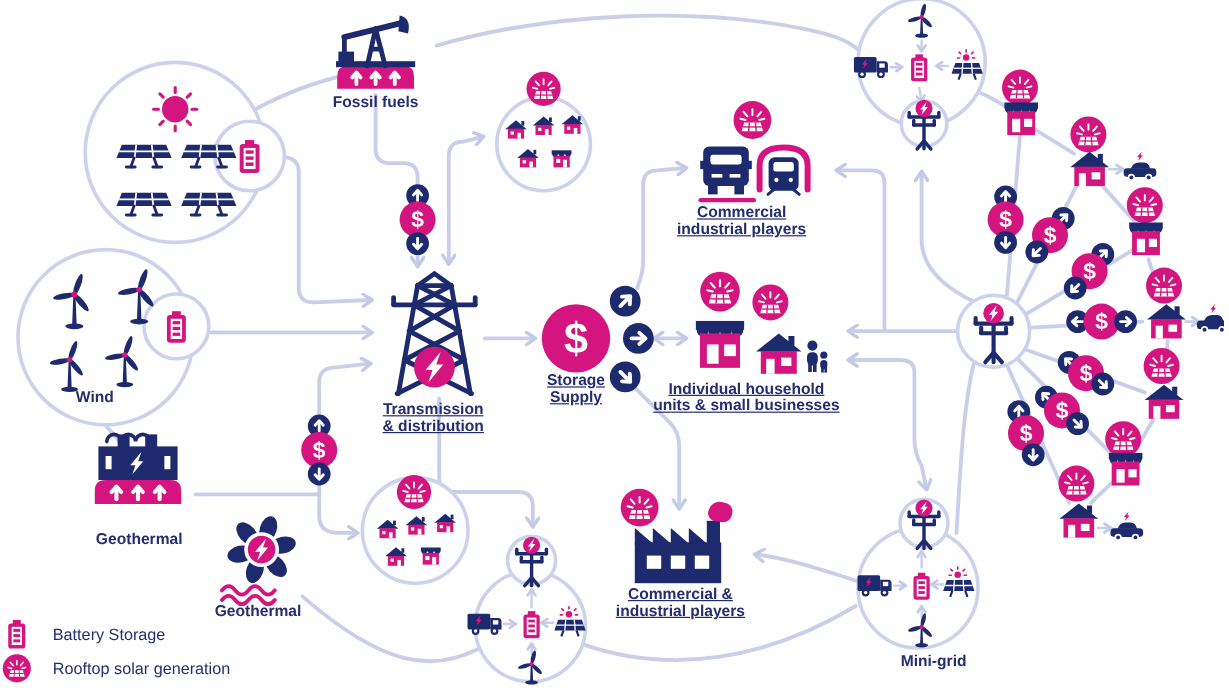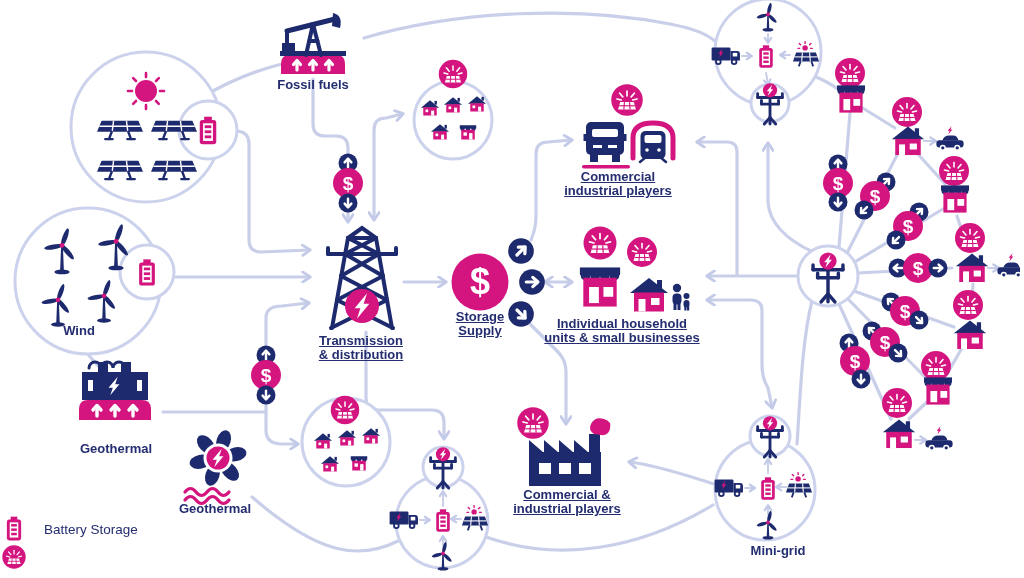--- a/index.html
+++ b/index.html
@@ -574,13 +574,14 @@
   <span>Commercial &amp;</span>
   <span>industrial players</span>
 </div>
 <div class="lbl" style="left:622px;top:331px">
   <span>Individual household</span>
   <span>units &amp; small businesses</span>
 </div>
 <div class="lbl" style="left:778px;top:551px">Mini-grid</div>
 
 <div class="legend-lbl" style="left:44px;top:529px">Battery Storage</div>
+<div class="legend-lbl" style="left:44px;top:557px">Rooftop solar generation</div>
 </div>
 
 </body></html>

